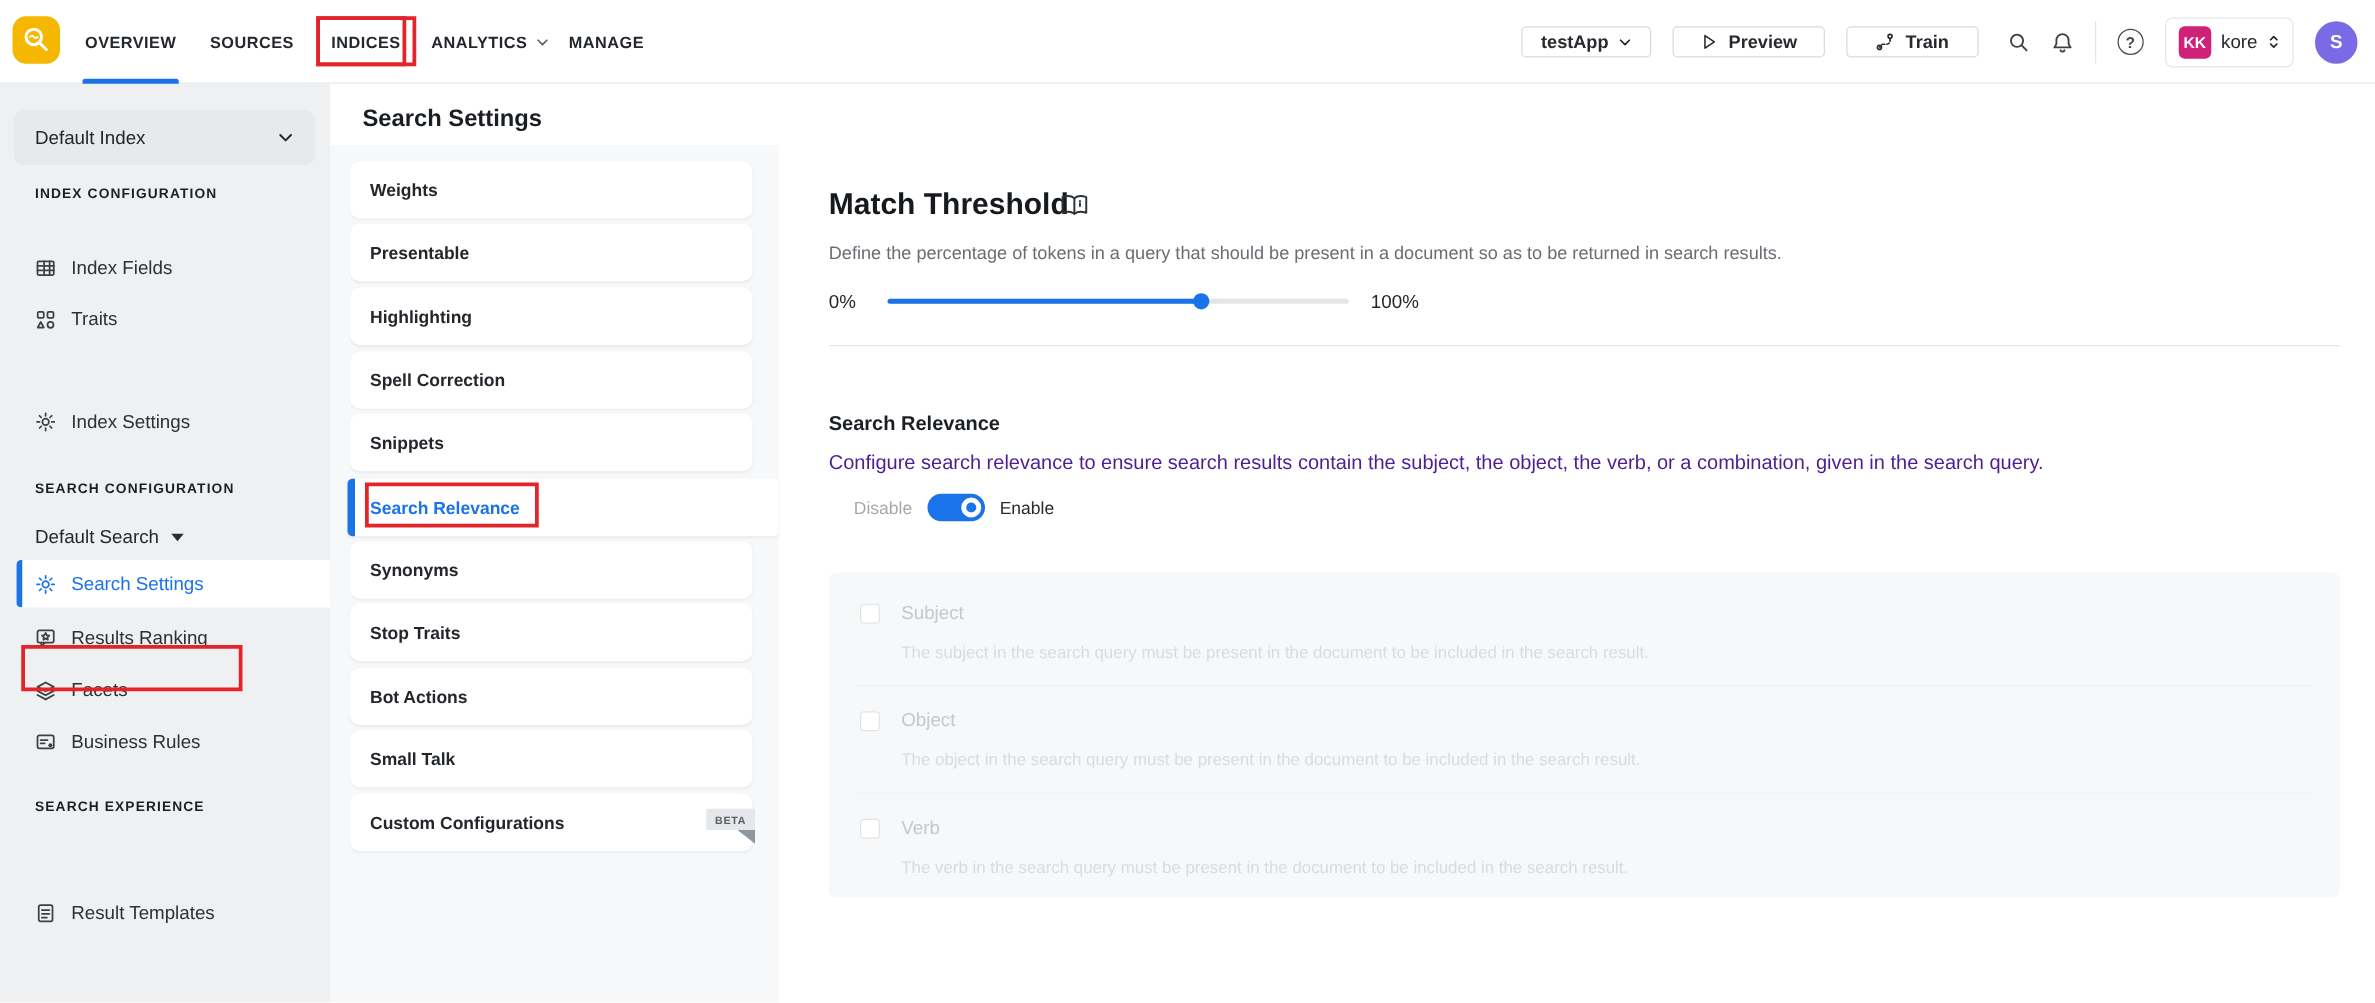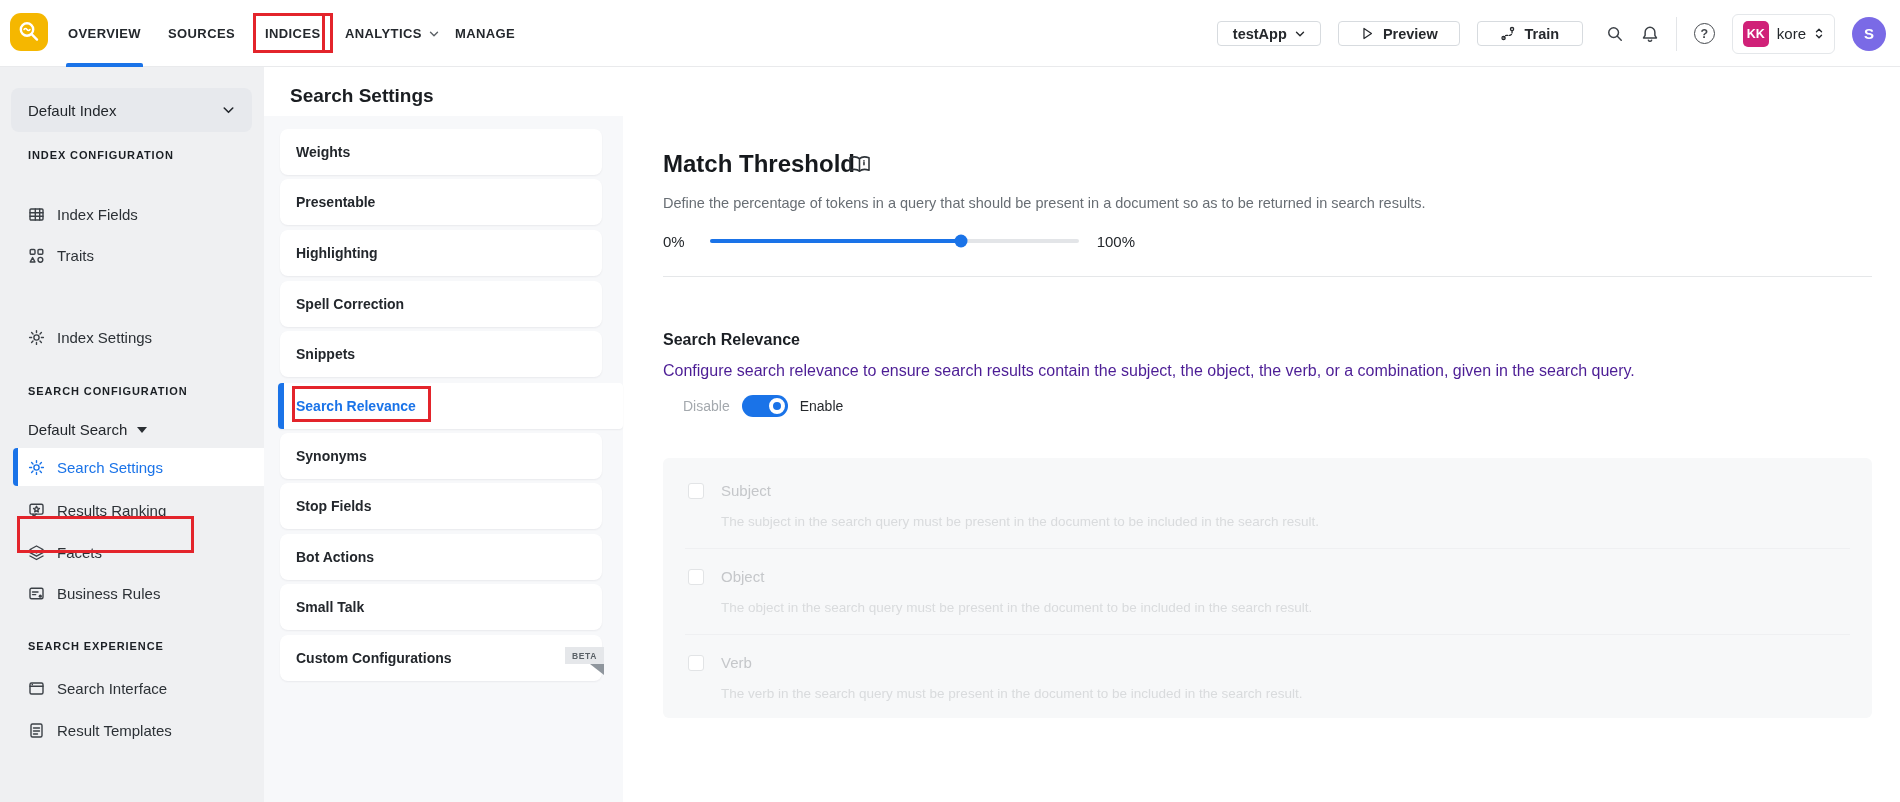--- a/index.html
+++ b/index.html
@@ -261,32 +261,20 @@
           <g class="stk">
             <rect x="2" y="3.3" width="13" height="10.4" rx="1.5"></rect>
             <path d="M4.5 7h5.5M4.5 9.6h3.2"></path>
             <circle cx="12.3" cy="11.2" r="1.6" fill="currentColor" stroke="none"></circle>
           </g>
         </svg>
       </span>
       <span class="s-label">Business Rules</span>
     </div>
     <div class="side-header" style="top: 573px;">SEARCH EXPERIENCE</div>
-    <div class="side-item" style="top: 602px;">
-      <span class="s-icon">
-        <svg width="17" height="17" viewBox="0 0 17 17">
-          <g class="stk">
-            <rect x="2" y="3" width="13" height="11" rx="1.5"></rect>
-            <path d="M2 6.2h13"></path>
-            <circle cx="4.3" cy="4.6" r=".8" fill="currentColor" stroke="none"></circle>
-          </g>
-        </svg>
-      </span>
-      <span class="s-label">Search Interface</span>
-    </div>
     <div class="side-item" style="top: 644px;">
       <span class="s-icon">
         <svg width="17" height="17" viewBox="0 0 17 17">
           <g class="stk">
             <rect x="3" y="2" width="11" height="13" rx="1.5"></rect>
             <path d="M5.5 6h6M5.5 9h6M5.5 12h4"></path>
           </g>
         </svg>
       </span>
       <span class="s-label">Result Templates</span>
@@ -311,21 +299,21 @@
     <div class="menu-card" style="top: 331px;">
       <span class="m-label">Snippets</span>
     </div>
     <div class="menu-card selected" style="top: 383px;">
       <span class="m-label">Search Relevance</span>
     </div>
     <div class="menu-card" style="top: 433px;">
       <span class="m-label">Synonyms</span>
     </div>
     <div class="menu-card" style="top: 483px;">
-      <span class="m-label">Stop Fields</span>
+      <span class="m-label">Stop Traits</span>
     </div>
     <div class="menu-card" style="top: 534px;">
       <span class="m-label">Bot Actions</span>
     </div>
     <div class="menu-card" style="top: 584px;">
       <span class="m-label">Small Talk</span>
     </div>
     <div class="menu-card" style="top: 635px;">
       <span class="m-label">Custom Configurations</span>
       <div class="beta-badge">BETA</div>

